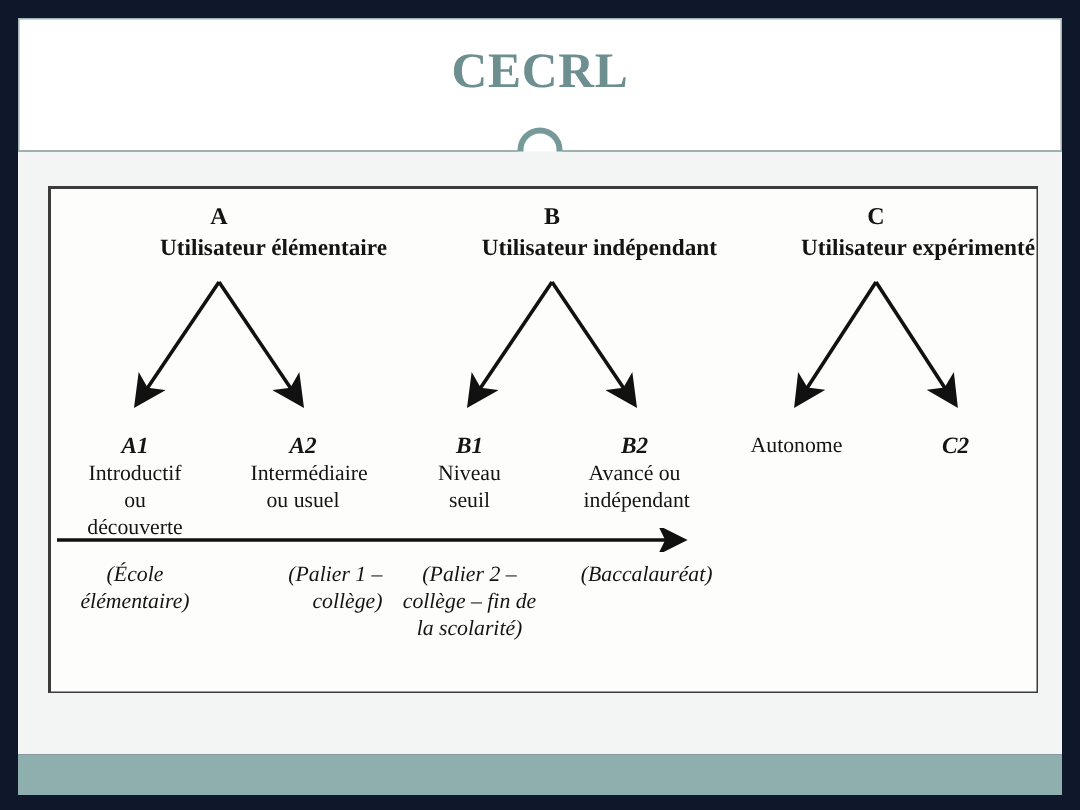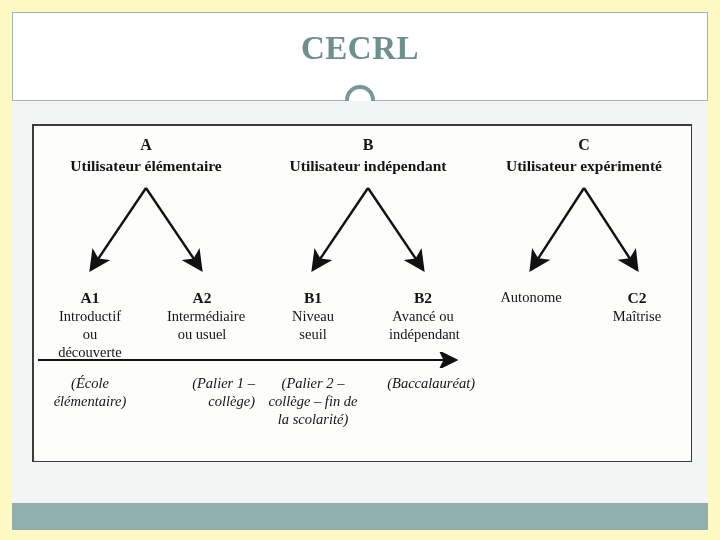--- a/index.html
+++ b/index.html
@@ -12,21 +12,21 @@
     height: 540px;
     background: #ffffff;
     font-family: "Liberation Serif", serif;
     overflow: hidden;
   }
 
   .slide {
     position: relative;
     width: 720px;
     height: 540px;
-    background: #fef9c3;
+    background: #0f172a;
   }
 
   
   .title-frame {
     position: absolute;
     left: 12px;
     top: 12px;
     width: 696px;
     height: 88px;
     border: 1px solid #9fb3b3;
@@ -119,21 +119,21 @@
     font-size: 16px;
     font-weight: bold;
     font-family: "Liberation Serif", serif;
     line-height: 18px;
   }
 
   .level-name {
     position: absolute;
     top: 30px;
     width: 100%;
-    text-align: center;
+    text-align: right;
     font-size: 15.5px;
     font-weight: bold;
     font-family: "Liberation Serif", serif;
     line-height: 19px;
   }
 
   
   .branch-svg {
     position: absolute;
     top: 56px;
@@ -150,20 +150,21 @@
     text-align: center;
   }
   .sub-left  { left: 0; }
   .sub-right { left: 50%; }
 
   .sub-code {
     font-size: 15.5px;
     font-weight: bold;
     font-family: "Liberation Serif", serif;
     line-height: 19px;
+    font-style: italic;
   }
   .sub-desc {
     font-size: 14.5px;
     font-family: "Liberation Serif", serif;
     line-height: 18px;
     padding: 0 21px;
   }
 
   
   .stage {
@@ -290,21 +291,20 @@
           </defs>
           <path d="M106,6 L54,86" stroke="#111" stroke-width="2.4" fill="none" marker-end="url(#ah-c)"></path>
           <path d="M106,6 L158,86" stroke="#111" stroke-width="2.4" fill="none" marker-end="url(#ah-c)"></path>
         </svg>
 
         <div class="sub sub-left">
           <div class="sub-desc" style="white-space:pre-line">Autonome</div>
         </div>
         <div class="sub sub-right">
           <div class="sub-code">C2</div>
-          <div class="sub-desc" style="white-space:pre-line">Maîtrise</div>
         </div>
       </div>
 
       <svg class="progress-arrow" viewBox="0 0 432 16" preserveAspectRatio="none">
         <defs>
           <marker id="ah-prog" markerWidth="9" markerHeight="9" refX="7" refY="4.5" orient="auto" markerUnits="strokeWidth">
             <path d="M0,0 L9,4.5 L0,9 L2.2,4.5 z" fill="#111"></path>
           </marker>
         </defs>
         <path d="M0,8 L416,8" stroke="#111" stroke-width="2.2" fill="none" marker-end="url(#ah-prog)"></path>

